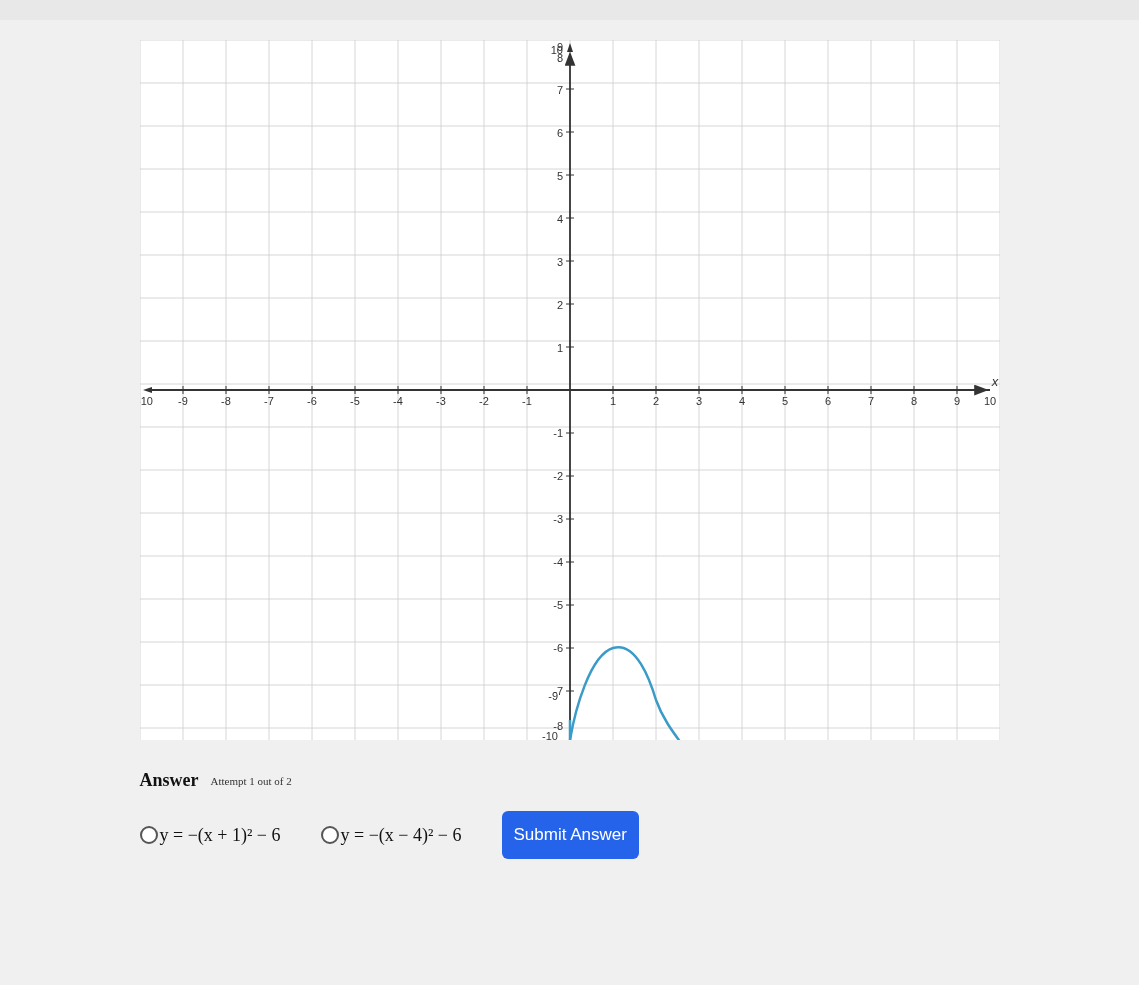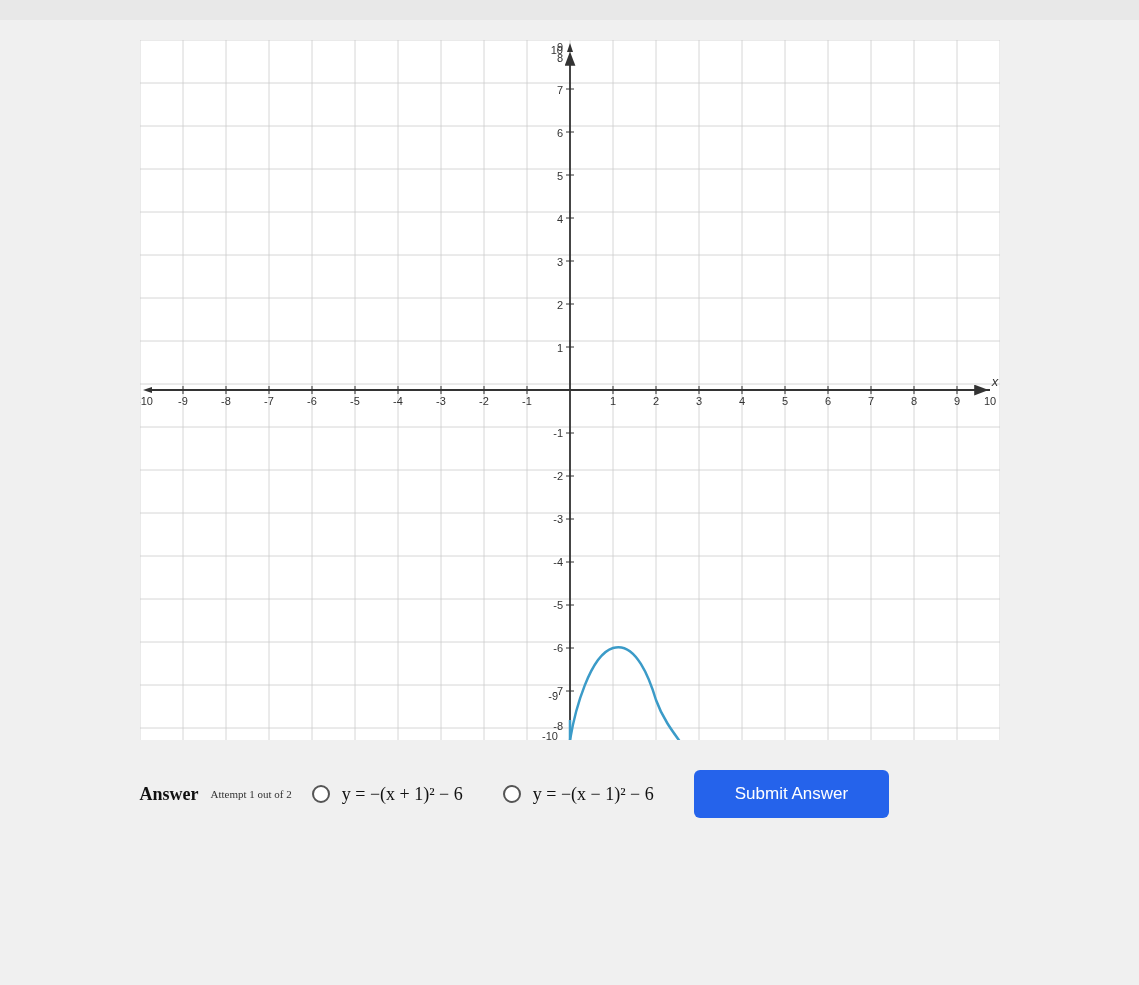--- a/index.html
+++ b/index.html
@@ -25,20 +25,21 @@
       width: 860px;
       height: 700px;
       background: #fff;
       position: relative;
       margin: 0 auto;
     }
     .answer-section {
       width: 860px;
       margin-top: 30px;
       display: flex;
+      flex-direction: column;
       gap: 20px;
     }
     .answer-label-row {
       display: flex;
       align-items: center;
       gap: 12px;
     }
     .answer-bold {
       font-weight: bold;
       font-size: 18px;
@@ -49,41 +50,41 @@
       color: #333;
     }
     .options-row {
       display: flex;
       align-items: center;
       gap: 40px;
     }
     .option-item {
       display: flex;
       align-items: center;
-      gap: 12px;
+      gap: 2px;
       cursor: pointer;
     }
     .radio-circle {
       width: 18px;
       height: 18px;
       border-radius: 50%;
       border: 2px solid #555;
       background: #fff;
       flex-shrink: 0;
     }
     .option-text {
       font-size: 18px;
       color: #111;
     }
     .submit-btn {
       background: #2563eb;
       color: #fff;
       border: none;
       border-radius: 6px;
-      padding: 14px 41px;
+      padding: 14px 12px;
       font-size: 17px;
       cursor: pointer;
       font-family: Arial, sans-serif;
       white-space: nowrap;
     }
 
     
     .graph-svg {
       width: 100%;
       height: 100%;
@@ -271,20 +272,20 @@
     <div class="options-row">
       <div class="option-item">
         <div class="radio-circle"></div>
         <span class="option-text">
           y = −(x + 1)² − 6
         </span>
       </div>
       <div class="option-item">
         <div class="radio-circle"></div>
         <span class="option-text">
-          y = −(x − 1)² − 6
+          y = −(x − 4)² − 6
         </span>
       </div>
       <button class="submit-btn">Submit Answer</button>
     </div>
   </div>
 
 </div>
 
 </body></html>

